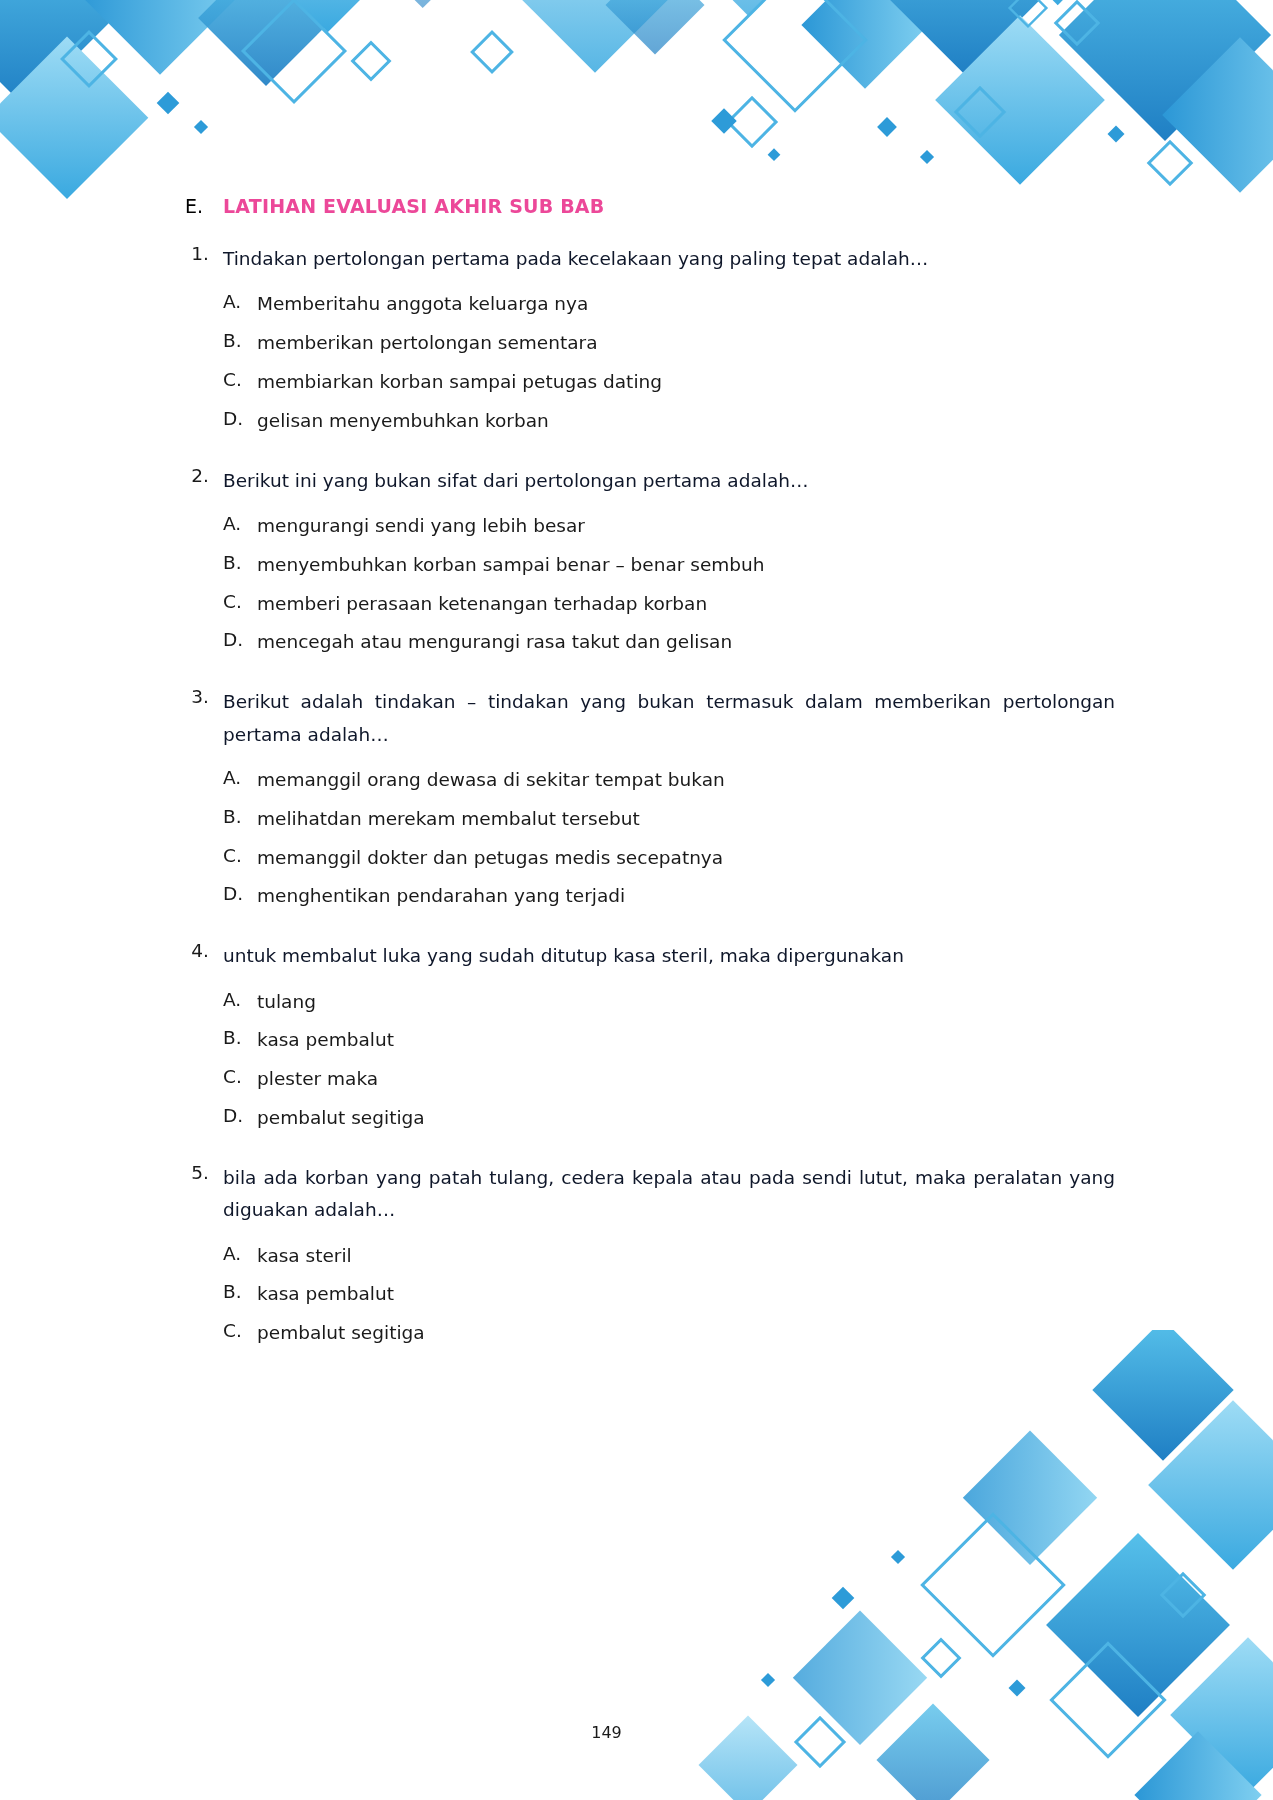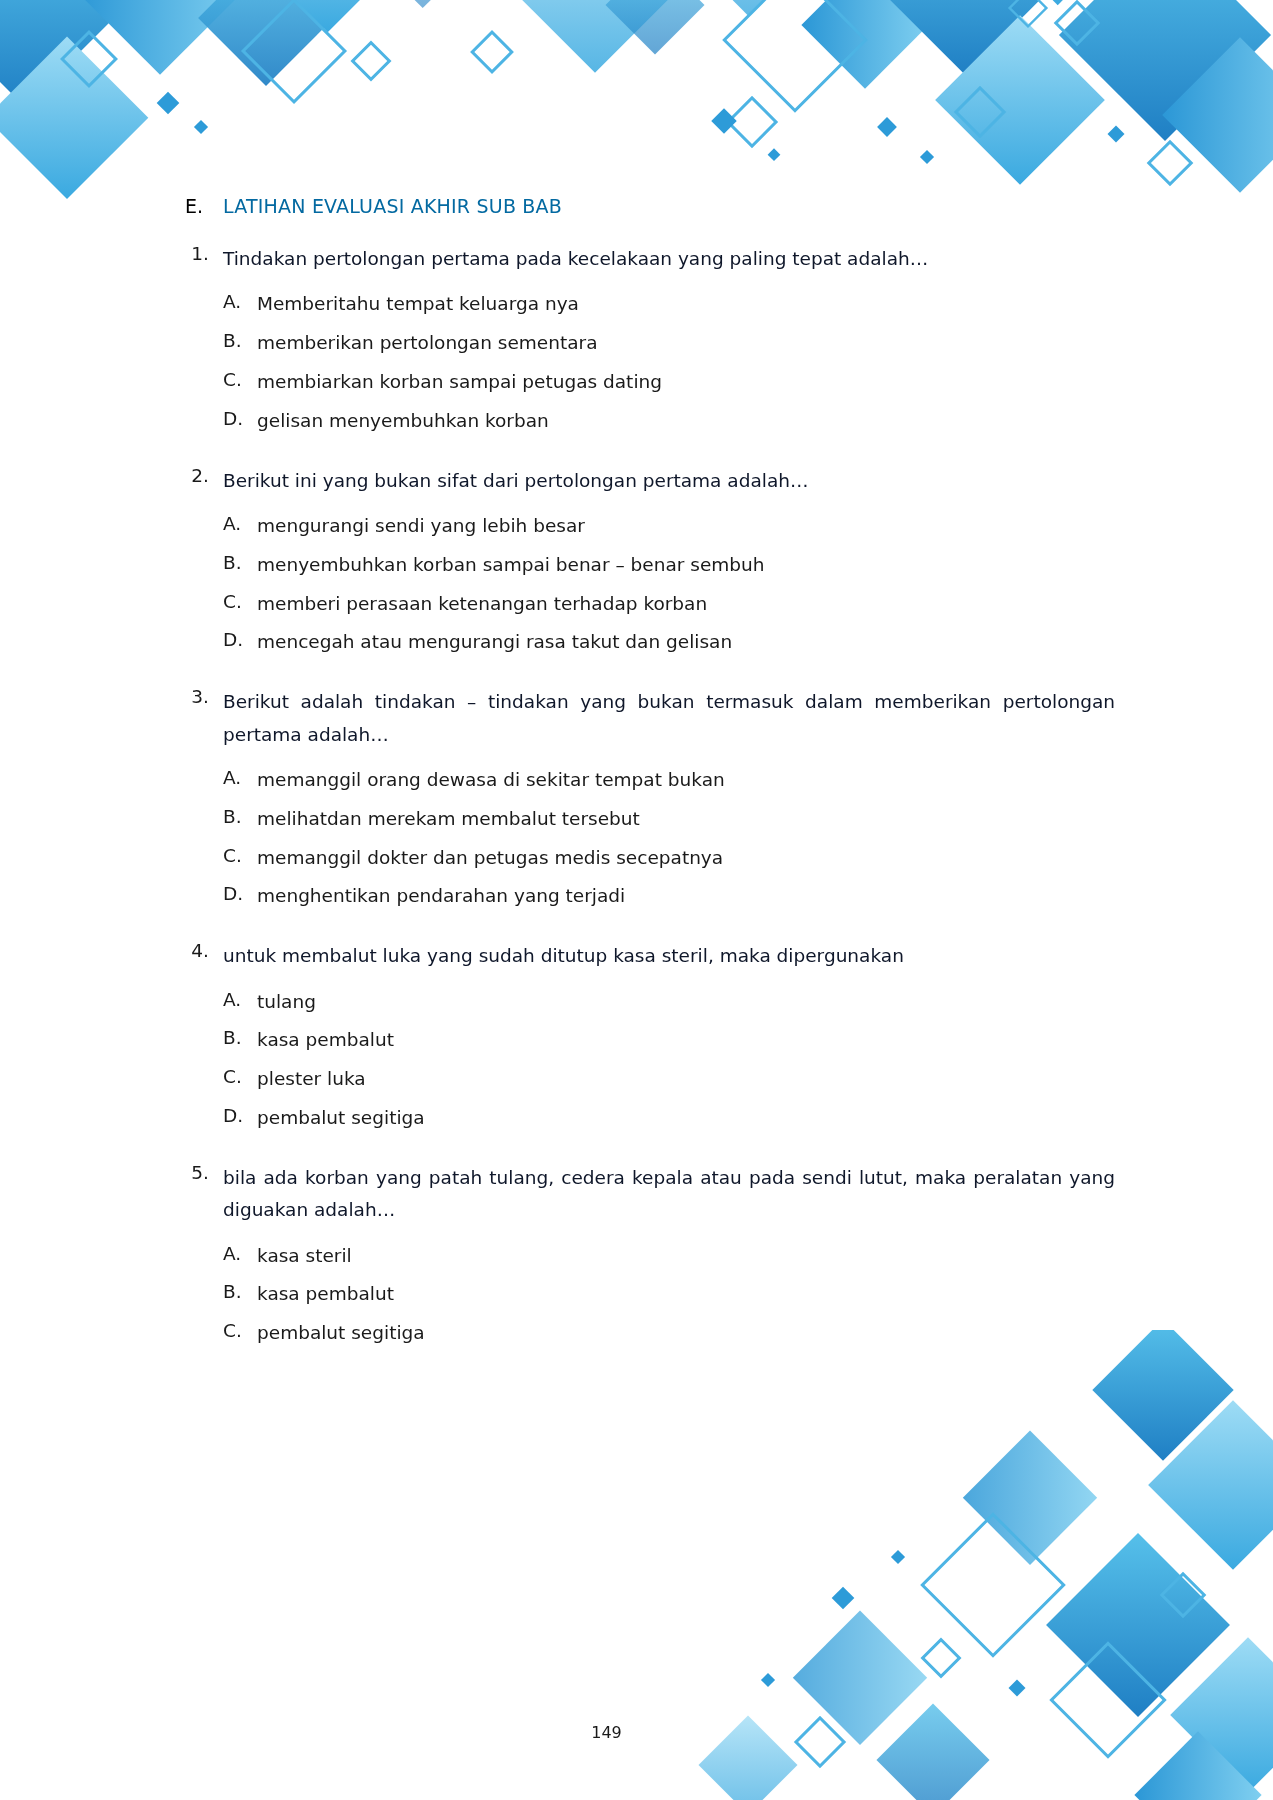--- a/index.html
+++ b/index.html
@@ -52,23 +52,23 @@
     margin-bottom: 26px;
   }
   .heading-letter {
     width: 38px;
     flex: 0 0 38px;
     font-size: 19px;
     color: #000;
   }
   .heading-text {
     font-size: 19px;
-    font-weight: normal;
+    font-weight: bold;
     letter-spacing: 0.2px;
-    color: #0369a1;
+    color: #ec4899;
   }
 
   .question {
     margin-bottom: 30px;
   }
   .q-row {
     display: flex;
     align-items: flex-start;
     margin-bottom: 16px;
   }
@@ -190,21 +190,21 @@
       <div class="heading-text">LATIHAN EVALUASI AKHIR SUB BAB</div>
     </div>
 
     <div class="question">
       <div class="q-row">
         <div class="q-num">1.</div>
         <div class="q-text">Tindakan pertolongan pertama pada kecelakaan yang paling tepat adalah…</div>
       </div>
       <div class="opt-row">
         <div class="opt-letter">A.</div>
-        <div class="opt-text">Memberitahu tempat keluarga nya</div>
+        <div class="opt-text">Memberitahu anggota keluarga nya</div>
       </div>
       <div class="opt-row">
         <div class="opt-letter">B.</div>
         <div class="opt-text">memberikan pertolongan sementara</div>
       </div>
       <div class="opt-row">
         <div class="opt-letter">C.</div>
         <div class="opt-text">membiarkan korban sampai petugas dating</div>
       </div>
       <div class="opt-row">
@@ -267,21 +267,21 @@
       <div class="opt-row">
         <div class="opt-letter">A.</div>
         <div class="opt-text">tulang</div>
       </div>
       <div class="opt-row">
         <div class="opt-letter">B.</div>
         <div class="opt-text">kasa pembalut</div>
       </div>
       <div class="opt-row">
         <div class="opt-letter">C.</div>
-        <div class="opt-text">plester luka</div>
+        <div class="opt-text">plester maka</div>
       </div>
       <div class="opt-row">
         <div class="opt-letter">D.</div>
         <div class="opt-text">pembalut segitiga</div>
       </div>
     </div>
 
     <div class="question">
       <div class="q-row">
         <div class="q-num">5.</div>

